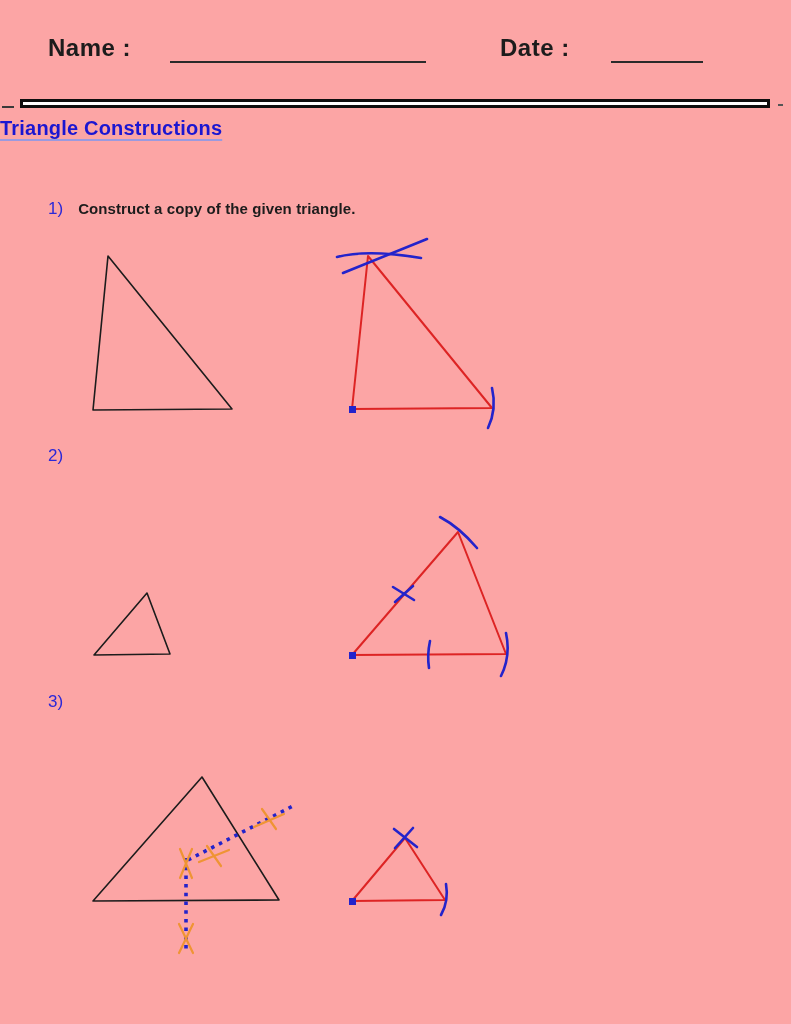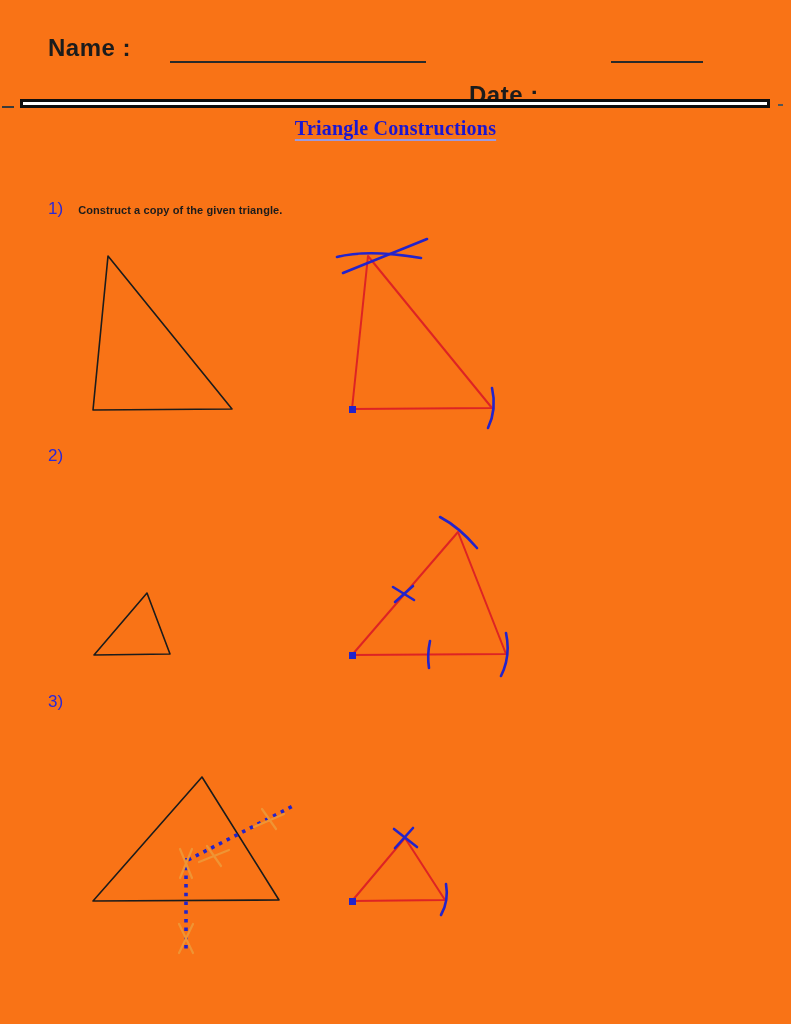--- a/index.html
+++ b/index.html
@@ -1,60 +1,59 @@
 <!DOCTYPE html>
 <html style="--ink: #1c1c1c; --title-blue: #1b16d1; --title-underline: #9a9adf; --number-blue: #2a28d8; --construction-red: #dd2424; --construction-blue: #2323cb; --construction-orange: #ef9434;"><head>
 <meta charset="utf-8">
 <style>
   html,body{margin:0;padding:0;background:#e8e8e8;}
   .page{
     position:relative;
     width:791px;height:1024px;
     margin:0 auto;
-    background:#f97316;
+    background:#fca5a5;
     font-family:"Liberation Sans", sans-serif;
     overflow:hidden;
   }
   .hdr-label{
     position:absolute;
     font-size:24px;font-weight:600;color:var(--ink,#1c1c1c);
     letter-spacing:0.5px;
   }
   .name-label{left:48px;top:34px;}
-  .date-label{left:469px;top:34px;margin-top:47px;}
+  .date-label{left:500px;top:34px;}
   .blank-line{position:absolute;height:0;border-bottom:2px solid #2a2a2a;}
   .name-line{left:170px;top:61px;width:256px;}
   .date-line{left:611px;top:61px;width:92px;}
   .divider{
     position:absolute;left:20px;top:99px;width:744px;height:3px;
     background:#ffffff;border:3px solid #0e0e0e;
   }
   .divider-dash-left{position:absolute;left:2px;top:106px;width:12px;height:2px;background:#3a3a3a;}
   .divider-dash-right{position:absolute;left:778px;top:104px;width:5px;height:2px;background:#555;}
   .title{
     position:absolute;left:0;top:117px;width:100%;
-    text-align:center;font-size:20px;font-weight:bold;
+    font-size:20px;font-weight:bold;
     color:var(--title-blue,#1b16d1);
     text-decoration:underline;
     text-decoration-color:var(--title-underline,#9a9adf);
     text-underline-offset:4px;
     text-decoration-thickness:2px;
     letter-spacing:0.2px;
-    font-family:Liberation Serif, serif;
   }
   .problem-row{
     position:absolute;left:48px;
     display:flex;align-items:baseline;gap:15px;
     white-space:nowrap;
   }
   .problem-row .num{
     font-size:17px;color:var(--number-blue,#2a28d8);font-weight:400;
   }
   .problem-row .ptext{
-    font-size:11px;font-weight:bold;color:var(--ink,#1c1c1c);
+    font-size:15px;font-weight:bold;color:var(--ink,#1c1c1c);
     letter-spacing:0.1px;
   }
   .p1{top:199px;} .p2{top:446px;} .p3{top:692px;}
   .diagram-layer{position:absolute;left:0;top:0;pointer-events:none;}
   svg line, svg polygon, svg path{fill:none;}
   .tri-black{stroke:var(--ink,#1c1c1c);stroke-width:1.6;stroke-linejoin:round;}
   .tri-red{stroke:var(--construction-red,#dd2424);stroke-width:2;stroke-linejoin:round;}
   .mark-blue{stroke:var(--construction-blue,#2323cb);stroke-width:2.6;stroke-linecap:round;}
   .dot-blue{stroke:var(--construction-blue,#2323cb);stroke-width:3.6;stroke-dasharray:3.5 5.2;stroke-linecap:butt;}
   .mark-orange{stroke:var(--construction-orange,#ef9434);stroke-width:2.2;stroke-linecap:round;}

